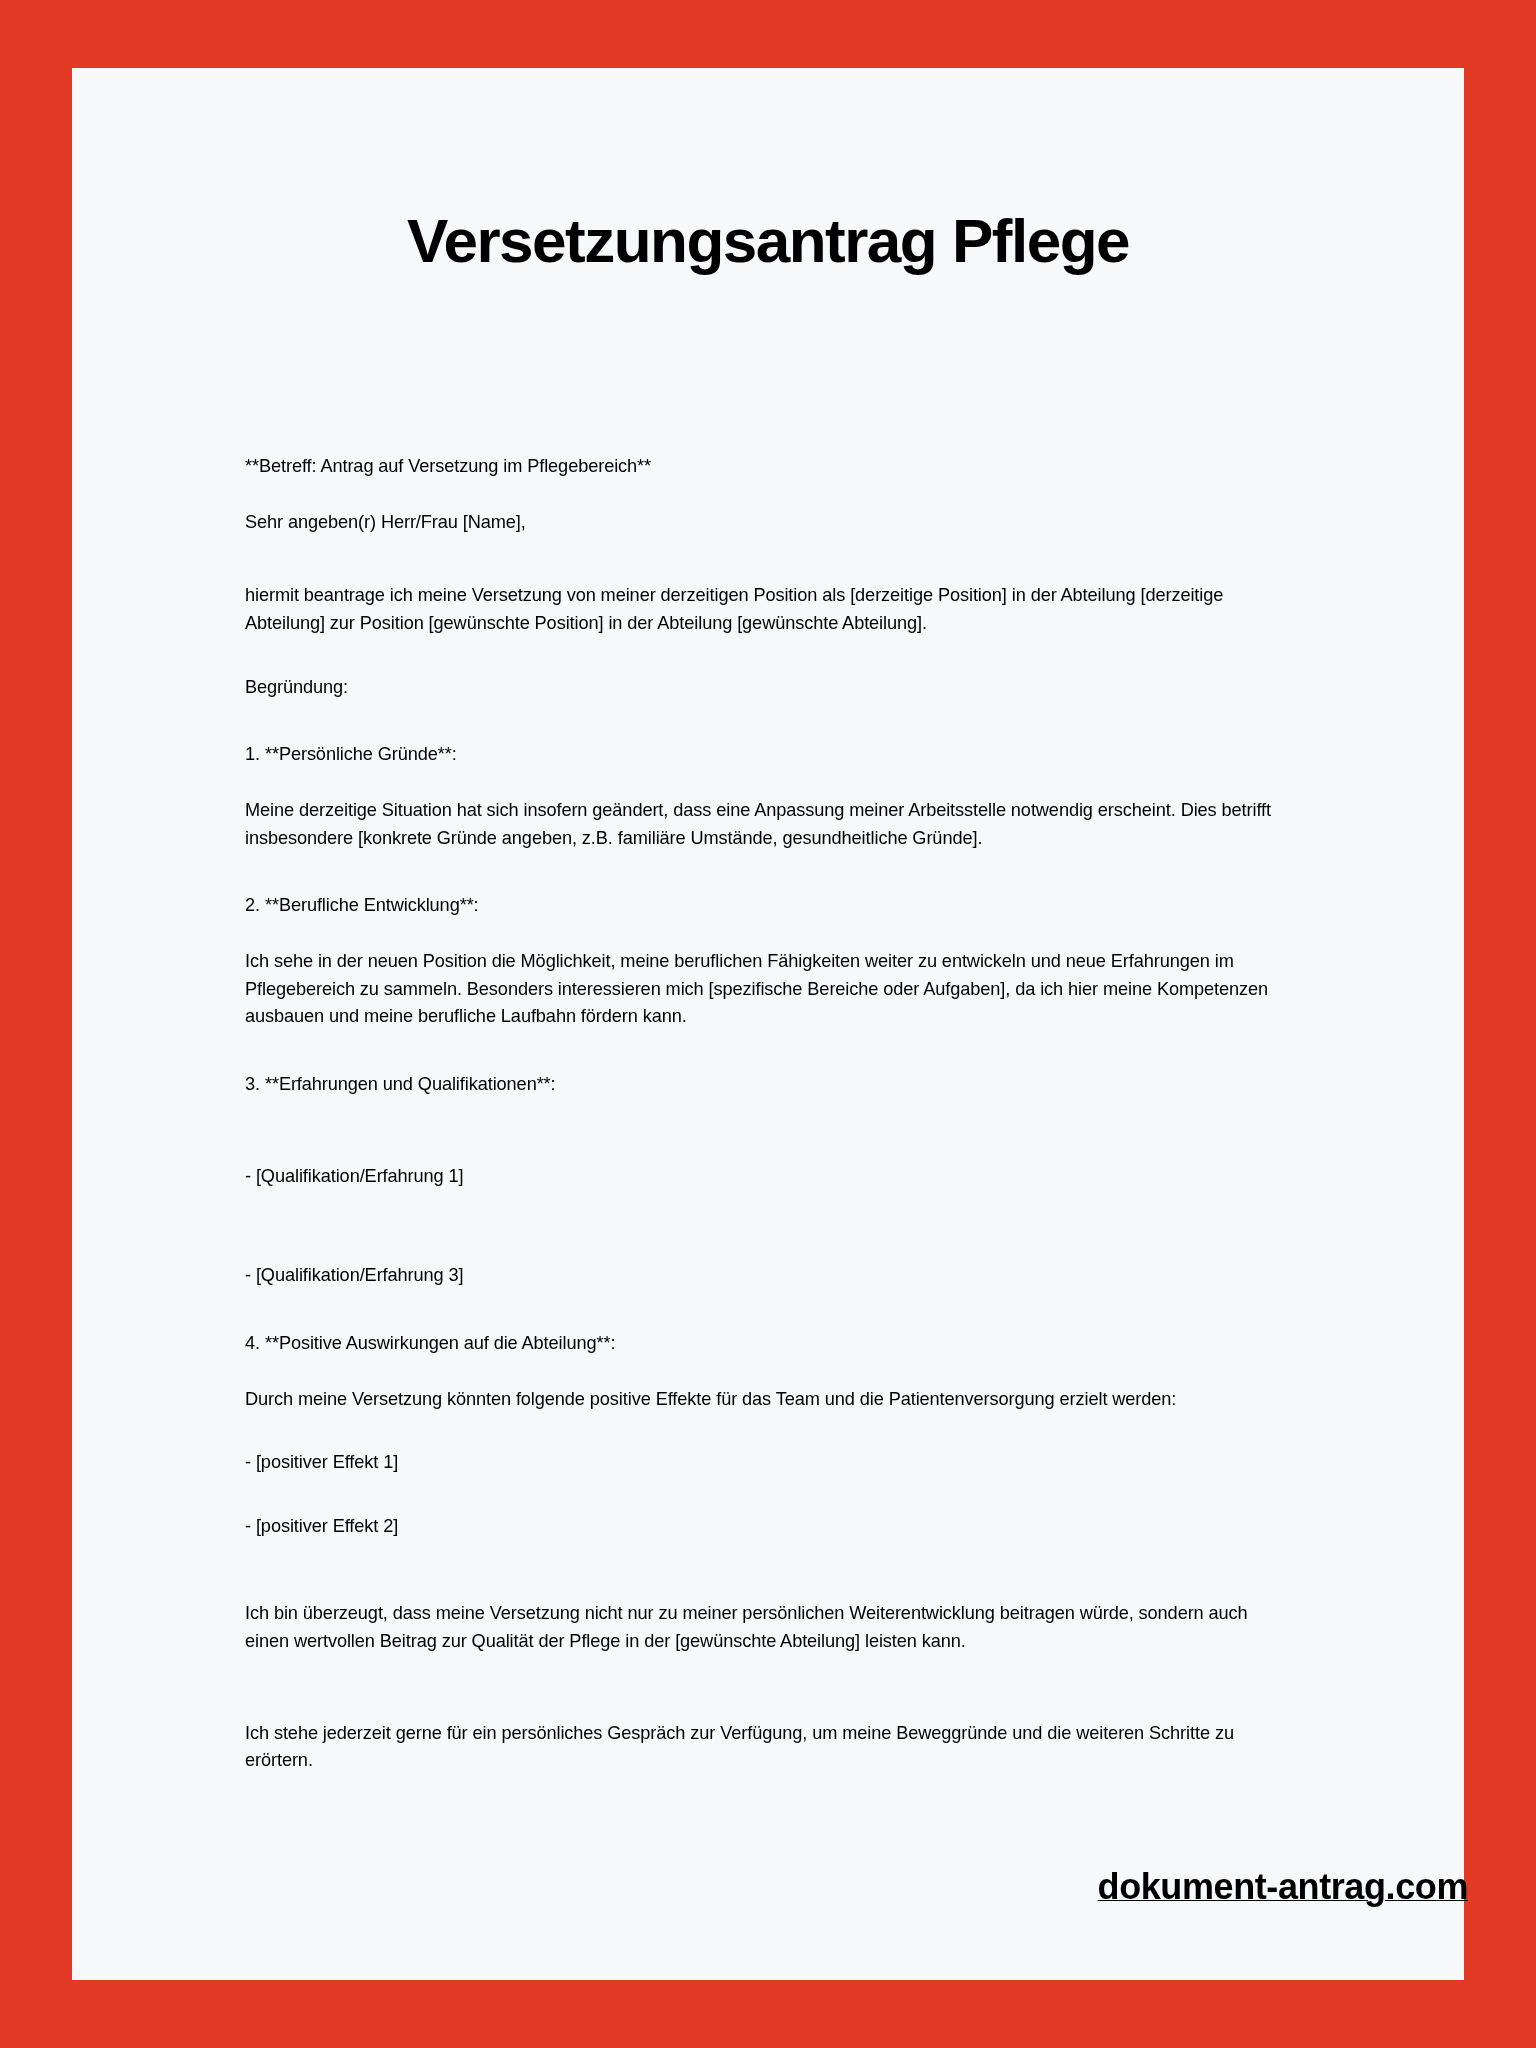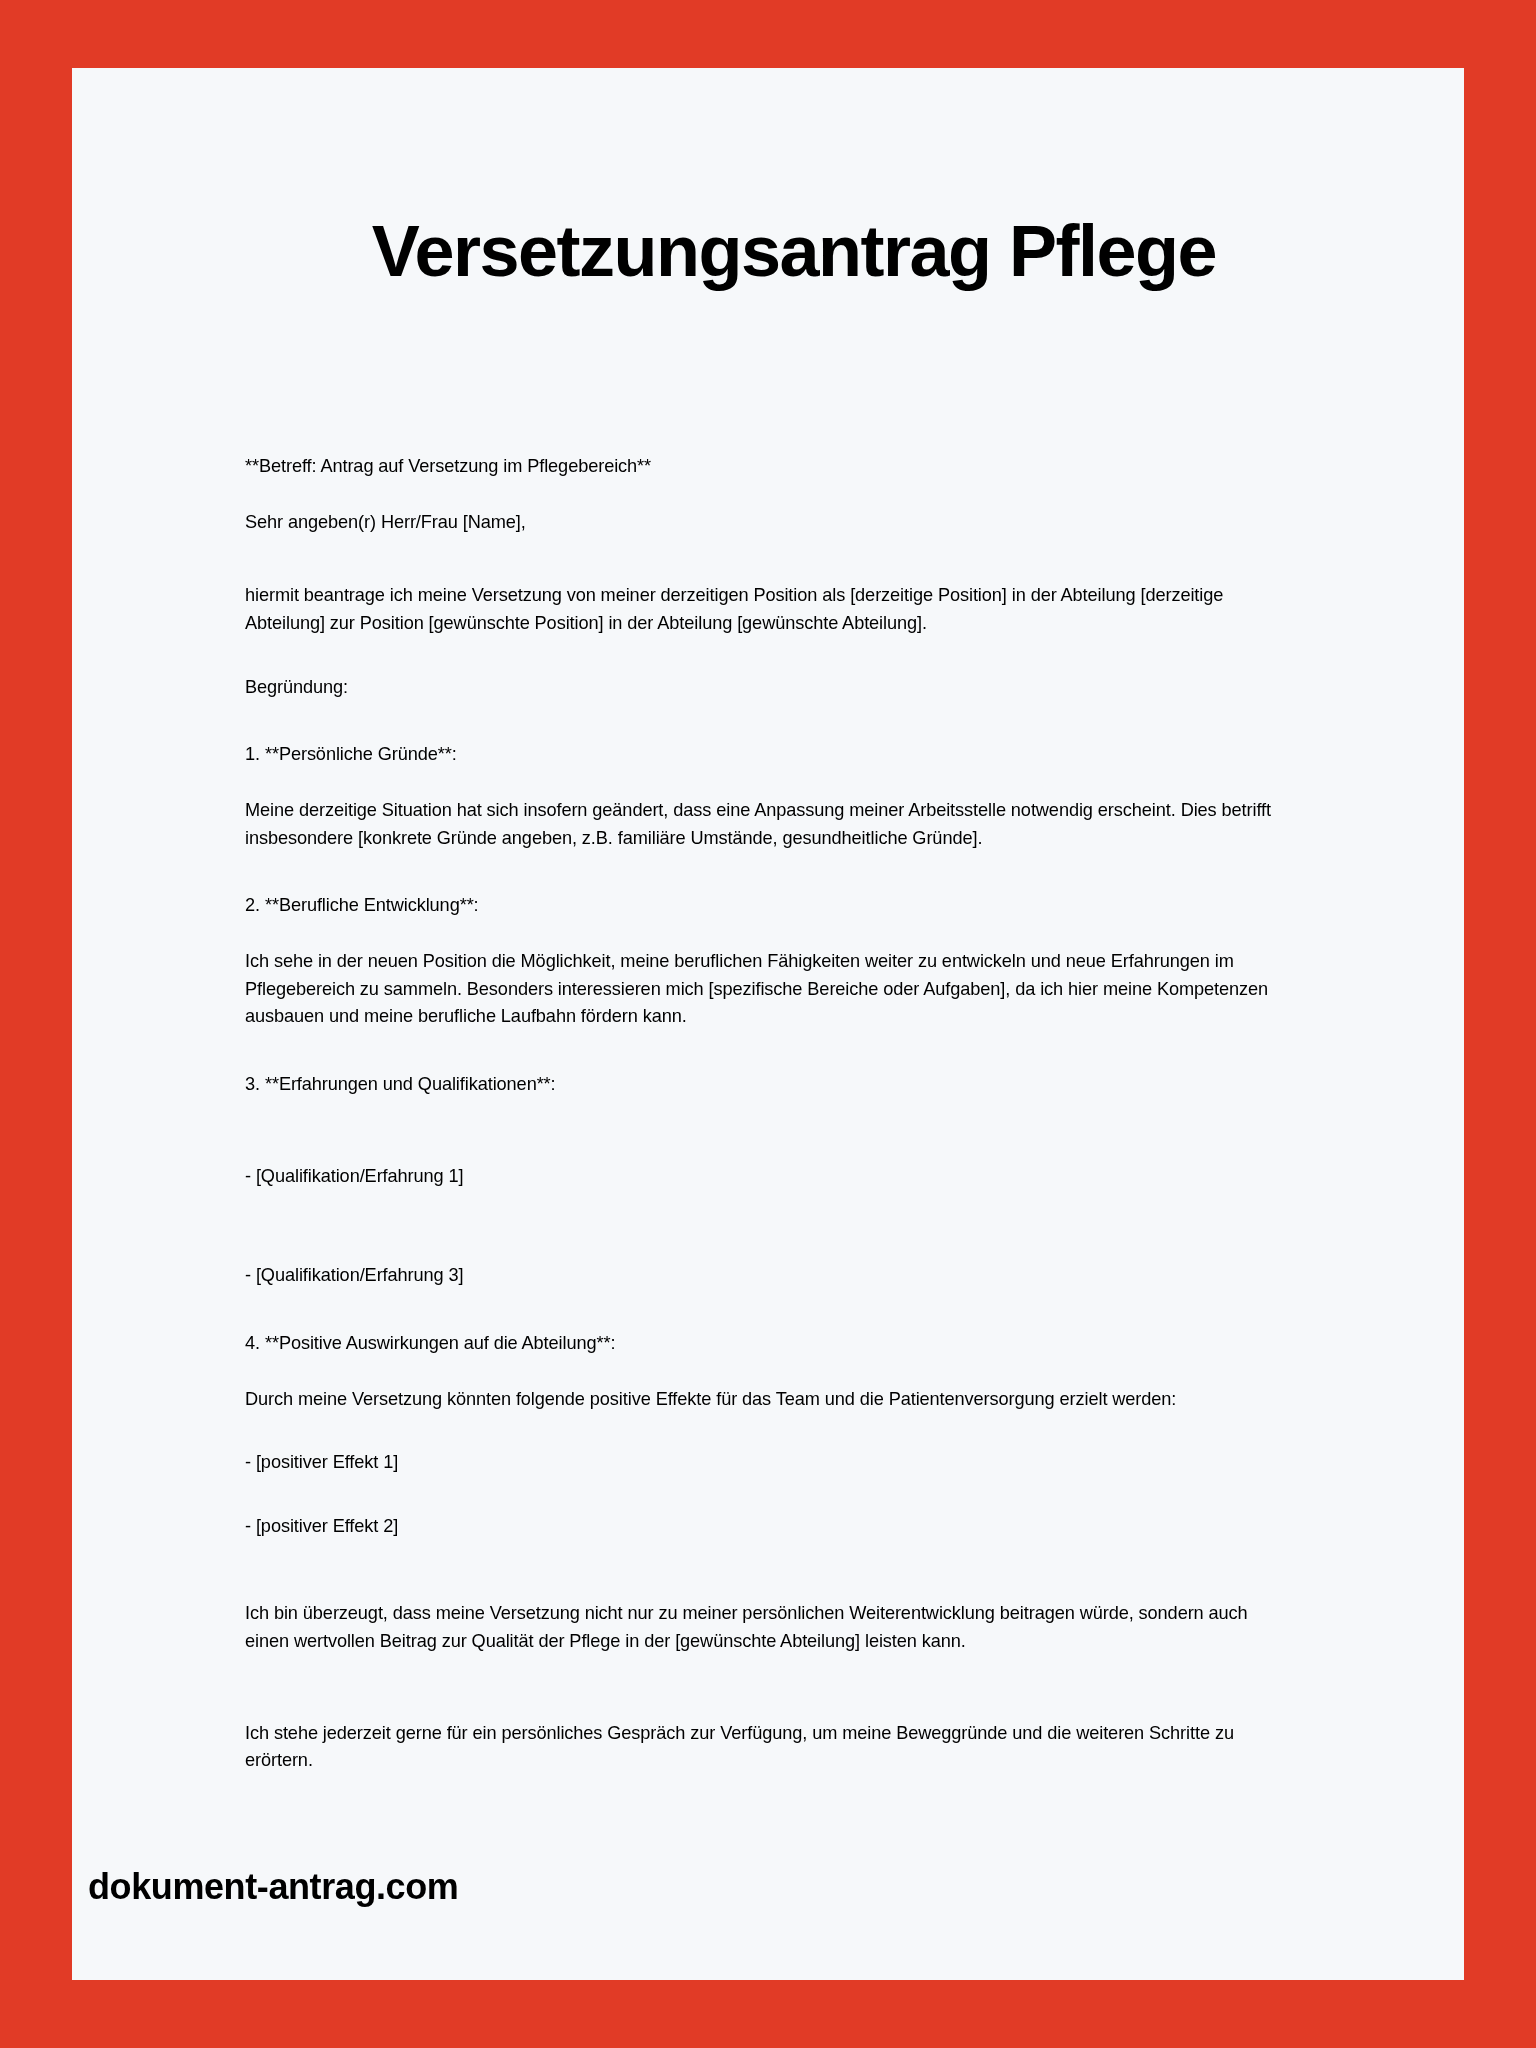--- a/index.html
+++ b/index.html
@@ -23,27 +23,26 @@
     background: #f6f8fa;
     box-sizing: border-box;
   }
 
   .doc-title {
     position: absolute;
     left: 0;
     top: 98px;
     width: 100%;
     text-align: center;
-    font-size: 72px;
+    font-size: 62px;
     line-height: 1.05;
     font-weight: bold;
     color: #000000;
     letter-spacing: -1.5px;
     white-space: nowrap;
-    margin-left: 26px;
   }
 
   .doc-body {
     position: absolute;
     left: 173px;
     top: 385px;
     width: 1048px;
   }
 
   .blk {
@@ -55,24 +54,25 @@
   }
   .sp-a { height: 28px; }
   .sp-b { height: 46px; }
   .sp-c { height: 36px; }
   .sp-d { height: 40px; }
   .sp-e { height: 60px; }
   .sp-f { height: 64px; }
 
   .footer-wrap {
     position: absolute;
-    left: 16px;
+    left: 4px;
     bottom: 72px;
     width: 100%;
-    text-align: left;
+    text-align: right;
+    text-decoration: underline;
   }
   .footer-text {
     font-size: 36px;
     font-weight: bold;
     color: #000000;
     letter-spacing: -0.4px;
   }
 </style>
 </head>
 <body>

